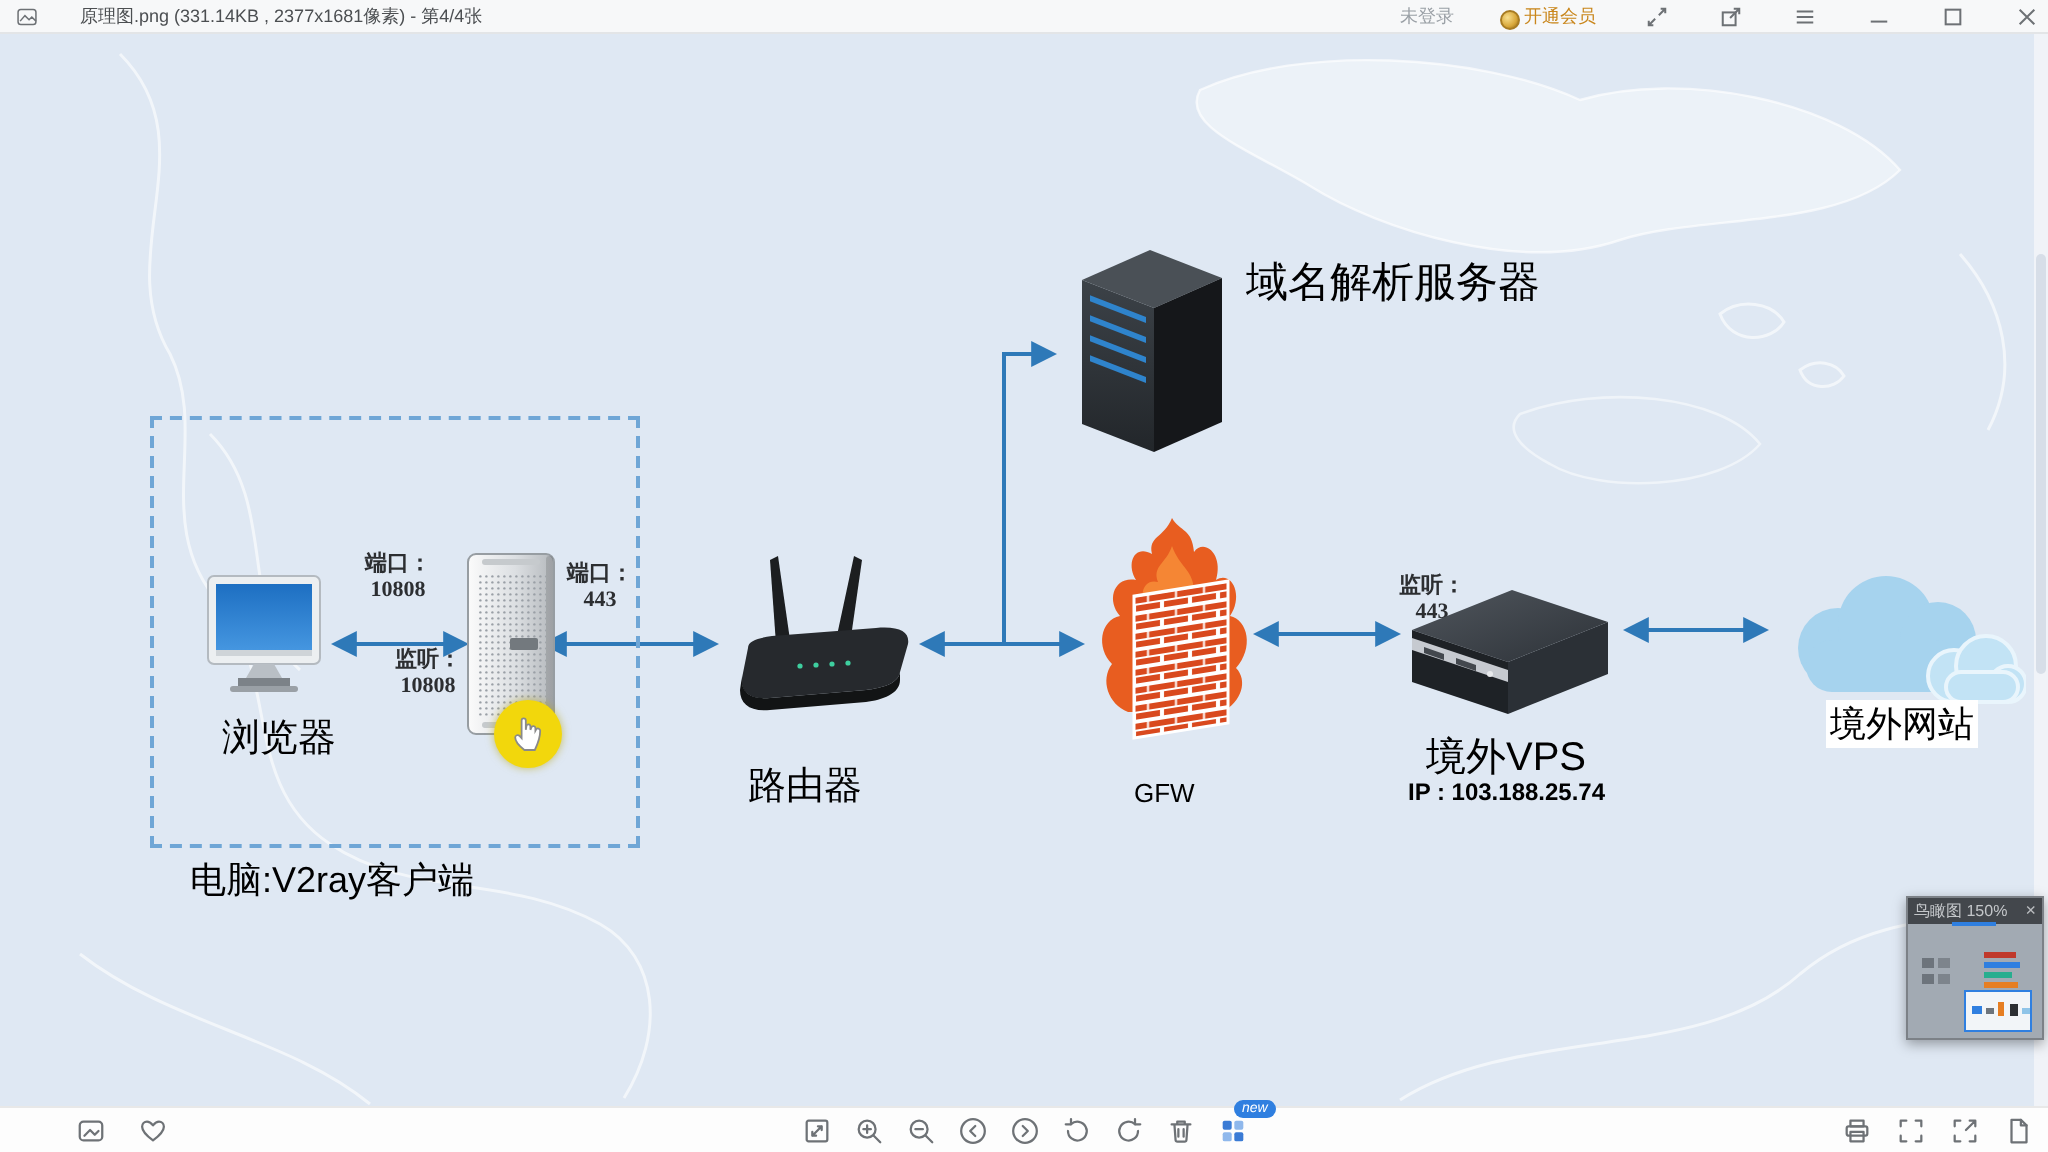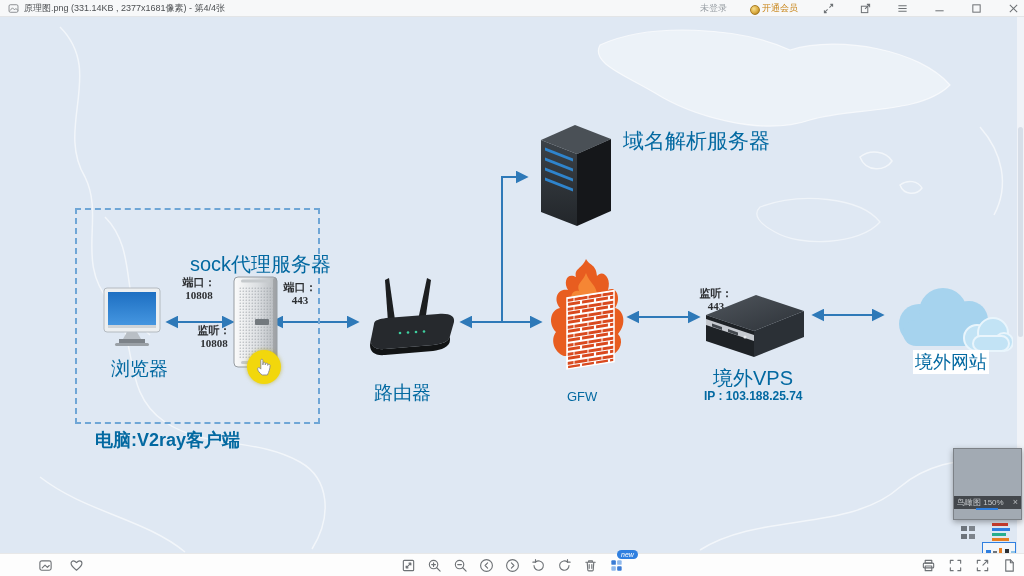--- a/index.html
+++ b/index.html
@@ -5,43 +5,43 @@
   * { margin:0; padding:0; box-sizing:border-box; }
   html,body { width:1024px; height:576px; overflow:hidden; }
   body { font-family:"Liberation Sans","DejaVu Sans",sans-serif; background:#fff; }
   .window { position:relative; width:1024px; height:576px; background:#fff; }
 
   
   .titlebar { position:absolute; left:0; top:0; width:1024px; height:17px;
     background:#f7f8f9; border-bottom:1px solid #e3e5e7;
     display:flex; align-items:center; justify-content:space-between; padding:0 4px 0 6px; }
   .tb-left { display:flex; align-items:center; gap:4px; }
-  .tb-title { font-size:9px; color:#4c4f52; white-space:nowrap; }
+  .tb-title { font-size:9px; color:#4c4f52; white-space:nowrap;margin-left:16px; }
   .tb-right { display:flex; align-items:center; gap:23px; }
   .login { font-size:9px; color:#9aa0a6; }
   .vip { display:flex; align-items:flex-end; gap:2px; font-size:9px; color:#c9861b; }
   .coin { width:10px; height:10px; border-radius:50%;
     background:radial-gradient(circle at 35% 35%, #f8df8e, #d8a73a 60%, #8a6312);
     border:1px solid #a87c23; }
   .chrome-ic { width:14px; height:12px; display:flex; align-items:center; justify-content:center; }
   .chrome-ic svg { stroke:#6d7175; fill:none; stroke-width:1.1; }
 
   
   .canvas { position:absolute; left:0; top:17px; width:1024px; height:536px;
     background:#dfe8f3; overflow:hidden; }
   .abs { position:absolute; }
-  .lbl { color:#0369a1; white-space:nowrap; }
+  .lbl { color:#000000; white-space:nowrap; }
   .small-note { font-size:11px; font-weight:bold; color:#2c2e31; text-align:center; line-height:13px; white-space:nowrap;font-family:Liberation Serif, serif; }
   .dashed-box { position:absolute; border:2px dashed #6fa6d6; background:transparent; }
 
   
   .navigator { position:absolute; left:953px; top:431px; width:69px; height:72px;
     border:1px solid #7c8187; box-shadow:0 2px 6px rgba(0,0,0,.35); background:#a2aab3; }
   .nav-header { position:relative; height:13px; background:#43474c; color:#c3c6c9;
-    font-size:8px; display:flex; align-items:center; justify-content:space-between; padding:0 3px;margin-top:47px; }
+    font-size:8px; display:flex; align-items:center; justify-content:space-between; padding:0 3px; }
   .nav-close { color:#b9bcbf; font-size:9px; line-height:9px; }
   .nav-accent { position:absolute; left:22px; bottom:-1px; width:22px; height:2px; background:#2f7fe0; }
   .nav-body { position:relative; width:100%; height:59px; }
   .nav-mark { position:absolute; }
   .nav-viewport { position:absolute; left:28px; top:33px; width:34px; height:21px;
     background:#f2f5f8; border:1px solid #2f7fe0; }
 
   
   .scroll-track { position:absolute; right:0; top:0; width:7px; height:536px; background:#f0f3f8; }
   .scroll-thumb { position:absolute; right:1px; top:110px; width:5px; height:210px; background:#d7dee8; border-radius:3px; }
@@ -141,39 +141,38 @@
         <line x1="168" y1="305" x2="232" y2="305" marker-start="url(#ah)" marker-end="url(#ah)"></line>
         <line x1="273" y1="305" x2="357" y2="305" marker-start="url(#ah)" marker-end="url(#ah)"></line>
         <line x1="462" y1="305" x2="540" y2="305" marker-start="url(#ah)" marker-end="url(#ah)"></line>
         <polyline points="502,304 502,160 526,160" marker-end="url(#ah)"></polyline>
         <line x1="629" y1="300" x2="698" y2="300" marker-start="url(#ah)" marker-end="url(#ah)"></line>
         <line x1="814" y1="298" x2="882" y2="298" marker-start="url(#ah)" marker-end="url(#ah)"></line>
       </g>
     </svg>
 
     <div class="dashed-box" style="left:75px;top:191px;width:245px;height:216px;"></div>
-    <div class="abs lbl" style="left:95px;top:411px;font-size:18px;font-weight:bold;">电脑:V2ray客户端</div>
+    <div class="abs lbl" style="left:95px;top:411px;font-size:18px;">电脑:V2ray客户端</div>
 
     <svg class="abs" style="left:102px;top:270px;" width="62" height="60" viewBox="0 0 62 60">
       <defs>
           <linearGradient id="scr" x1="0" y1="0" x2="0" y2="1">
         <stop offset="0" stop-color="#1d6fc2"></stop>
             <stop offset="1" stop-color="#4596e0"></stop>
           </linearGradient>
         </defs>
       <rect x="2" y="1" width="56" height="44" rx="3" fill="#eceff1" stroke="#b4bac0"></rect>
       <rect x="6" y="5" width="48" height="33" fill="url(#scr)"></rect>
       <rect x="6" y="38" width="48" height="3" fill="#cfd4d8"></rect>
       <polygon points="25,45 35,45 39,52 21,52" fill="#b9bfc5"></polygon>
       <rect x="17" y="52" width="26" height="4" fill="#7c8288"></rect>
       <rect x="13" y="56" width="34" height="3" rx="1.5" fill="#9aa0a6"></rect>
     </svg>
     <div class="abs lbl" style="left:111px;top:339px;font-size:19px;">浏览器</div>
 
-    <div class="abs lbl" style="left:190px;top:234px;font-size:20px;">sock代理服务器</div>
 
     <svg class="abs" style="left:233px;top:258px;" width="46" height="94" viewBox="0 0 46 94">
       <defs>
         <linearGradient id="slv" x1="0" y1="0" x2="1" y2="0">
           <stop offset="0" stop-color="#fbfbfb"></stop>
             <stop offset="0.55" stop-color="#dcdfe2"></stop>
             <stop offset="1" stop-color="#b4b8bc"></stop>
         </linearGradient>
         <pattern id="dots" width="3" height="3" patternUnits="userSpaceOnUse">
           <circle cx="1.2" cy="1.2" r="0.6" fill="#9aa0a6"></circle>

